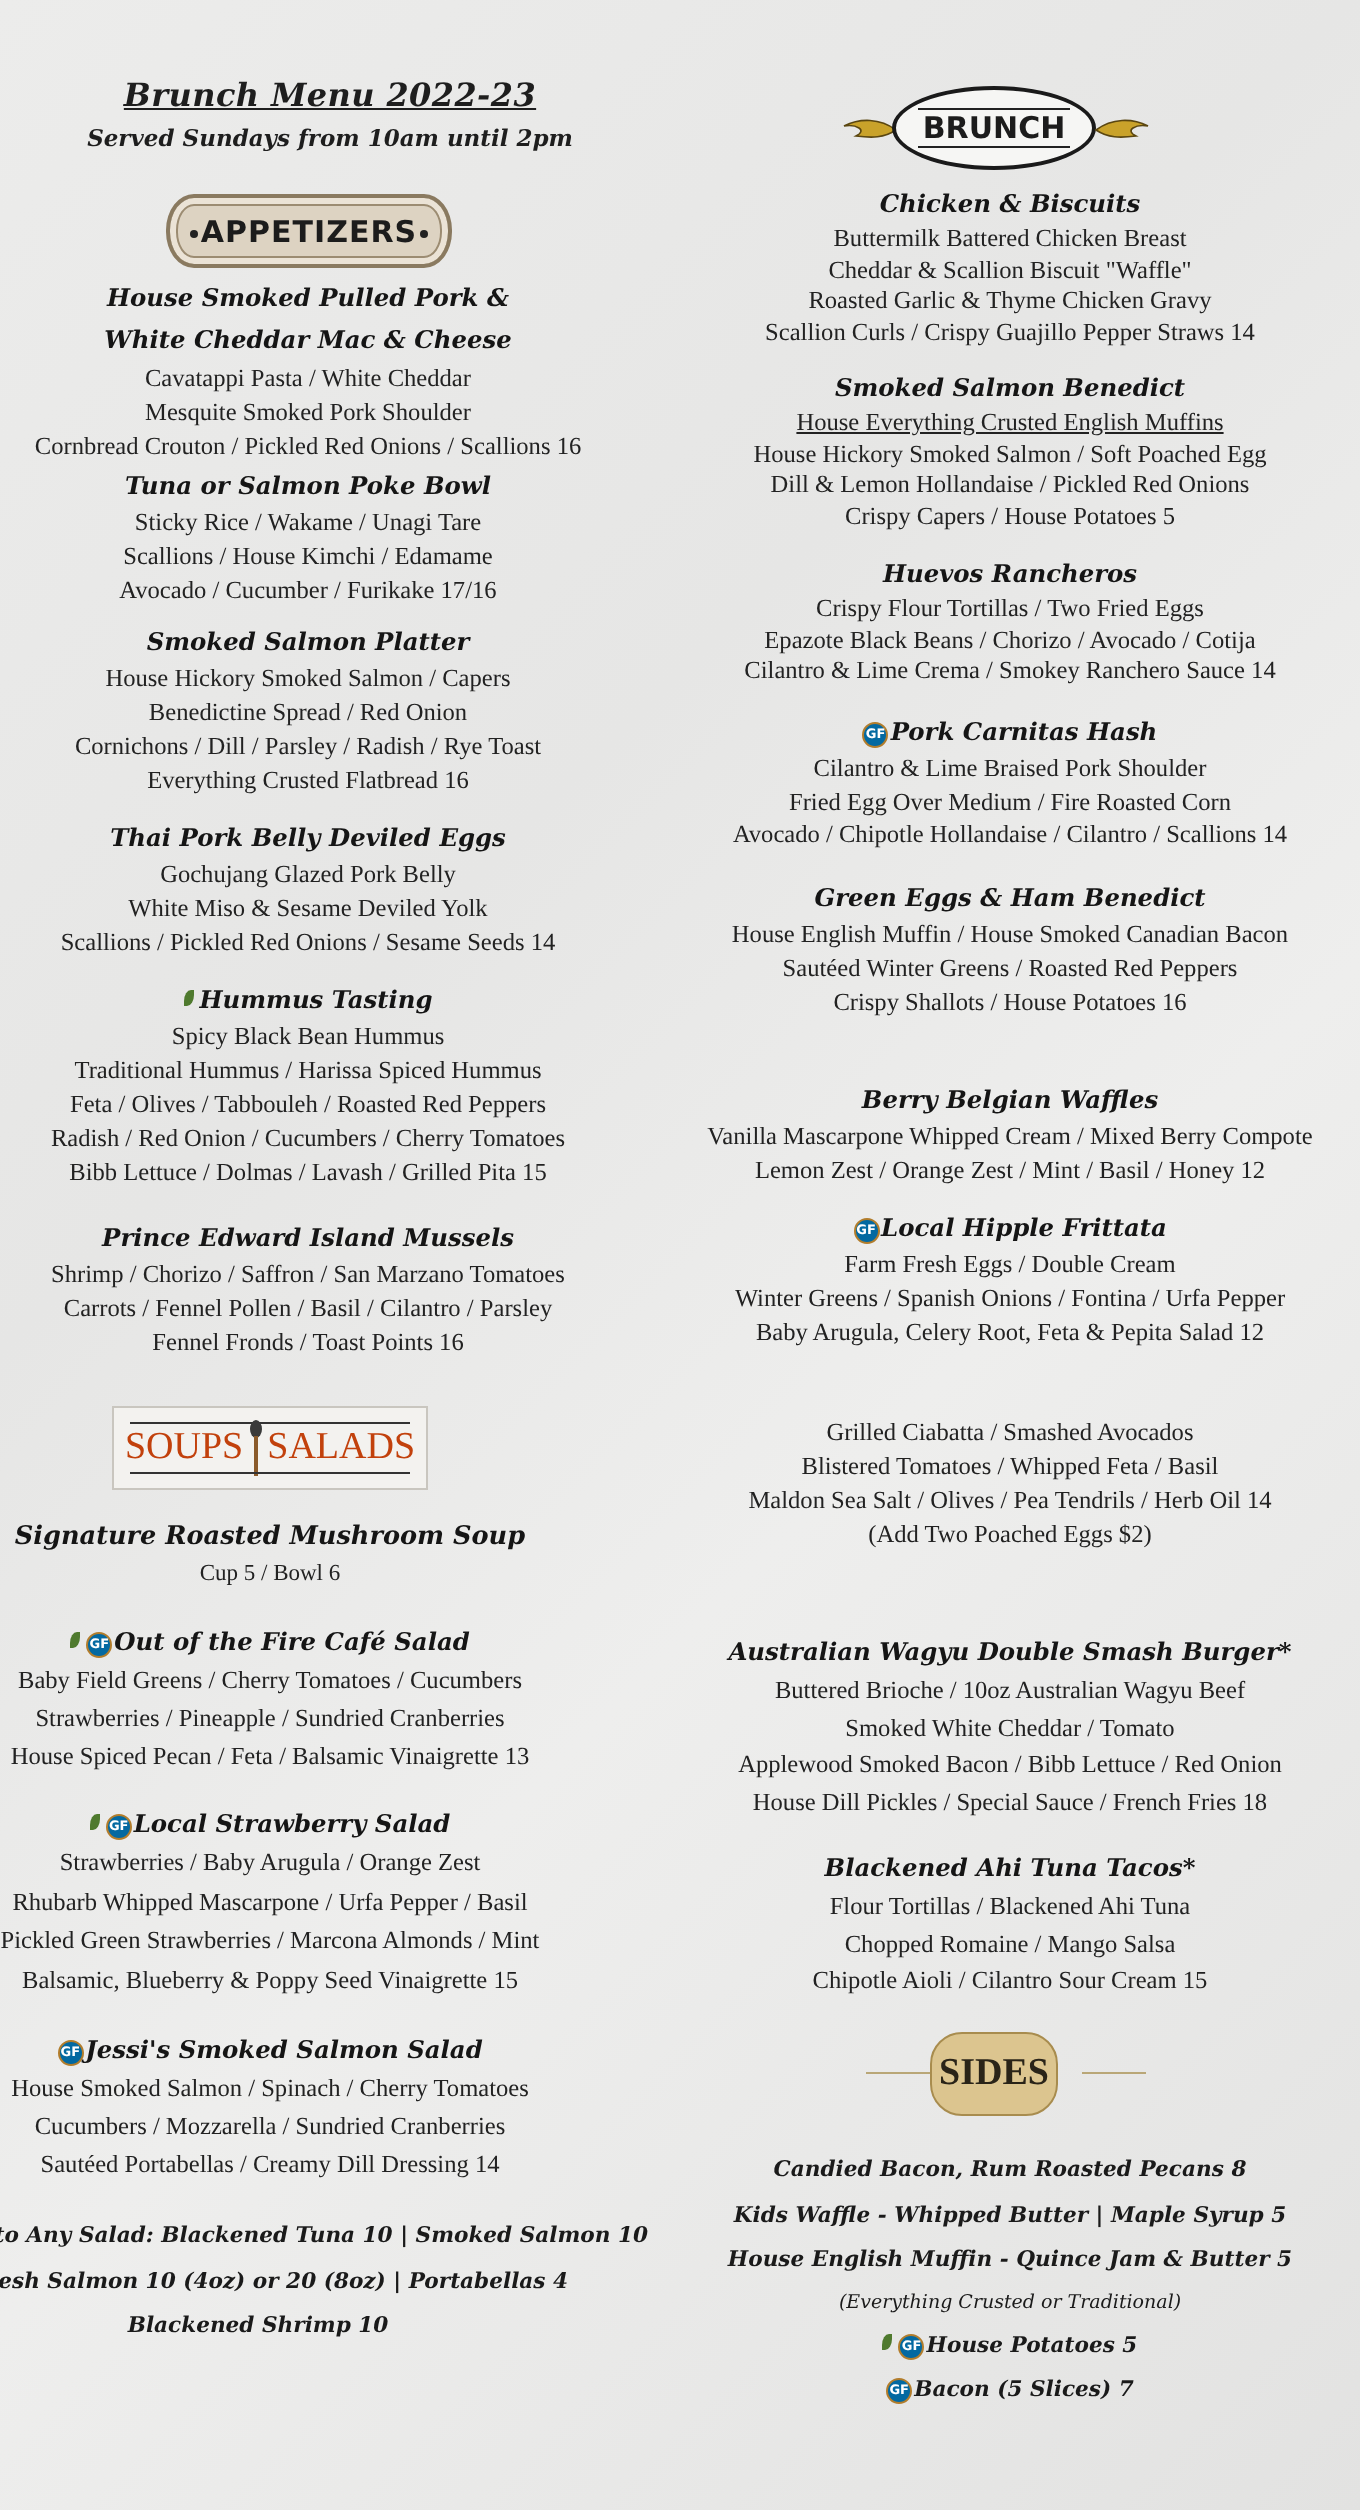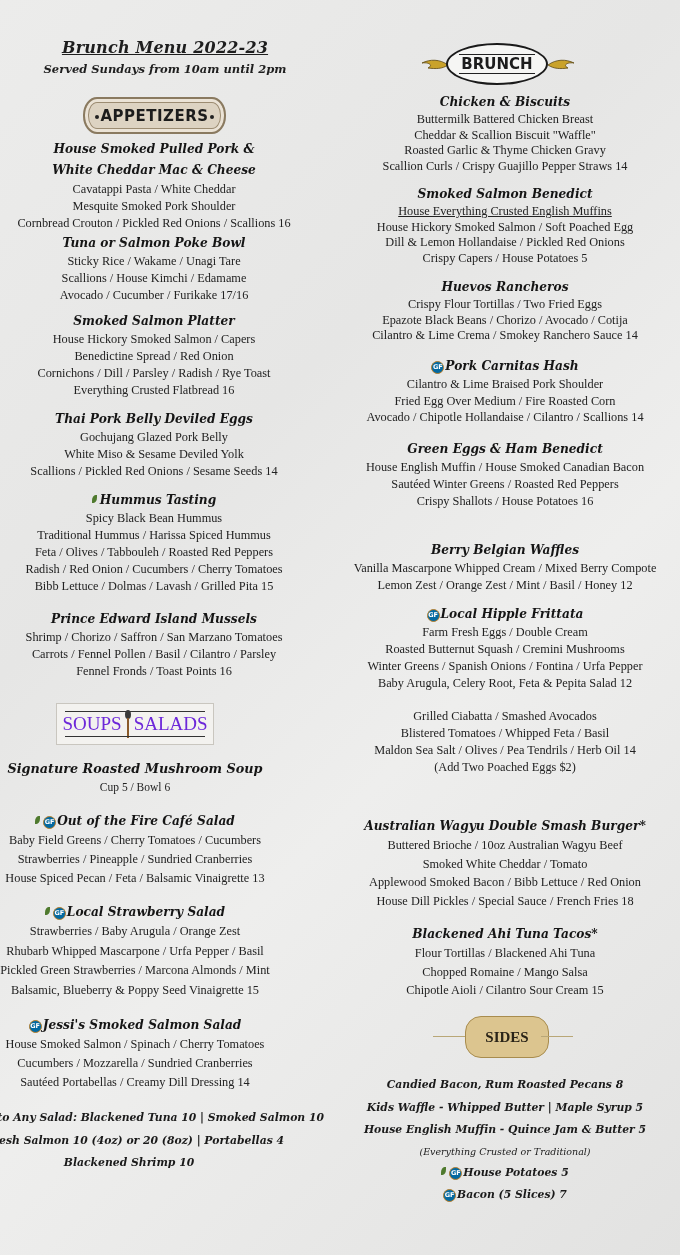--- a/index.html
+++ b/index.html
@@ -39,21 +39,21 @@
     letter-spacing: 0.5px; color: #1c1c1c;
   }
   .badge-appetizers .dot { width: 4px; height: 4px; background: #222; border-radius: 50%; position: absolute; top: 16px; }
   .badge-appetizers .dot.l { left: 10px; }
   .badge-appetizers .dot.r { right: 10px; }
 
   .badge-soups {
     position: absolute; left: 56px; top: 703px; width: 158px; height: 42px;
     background: #f3f2ef; border: 1px solid #c9c6bf;
     display: flex; align-items: center; justify-content: center;
-    font-family: "Liberation Serif", serif; font-size: 19px; color: #6d28d9;
+    font-family: "Liberation Serif", serif; font-size: 19px; color: #c2410c;
   }
   .badge-soups::before, .badge-soups::after {
     content: ""; position: absolute; left: 8px; right: 8px; height: 1px; background: #333;
   }
   .badge-soups::before { top: 7px; }
   .badge-soups::after { bottom: 7px; }
   .spoon { display: inline-block; width: 6px; height: 28px; margin: 0 3px; position: relative; }
   .spoon::before { content: ""; position: absolute; left: 0; top: 0; width: 6px; height: 9px; border-radius: 50%; background: #3a3a3a; }
   .spoon::after { content: ""; position: absolute; left: 2px; top: 8px; width: 2px; height: 20px; background: #8a5a2a; }
 
@@ -70,25 +70,25 @@
     display: flex; align-items: center; justify-content: center;
     font-family: "DejaVu Sans", sans-serif; font-weight: bold; font-size: 15px; color: #1c1c1c;
   }
   .badge-brunch span { border-top: 1.5px solid #222; border-bottom: 1.5px solid #222; padding: 1px 2px; line-height: 16px; }
 
   .badge-sides-wrap { position: absolute; left: 433px; top: 1016px; width: 140px; height: 42px; }
   .badge-sides-wrap .rule { position: absolute; top: 20px; height: 1px; width: 32px; background: #b9a777; }
   .badge-sides-wrap .rule.l { left: 0; }
   .badge-sides-wrap .rule.r { right: 0; }
   .badge-sides {
-    position: absolute; left: 32px; top: 0; width: 84px; height: 42px;
+    position: absolute; left: 32px; top: 0; width: 64px; height: 42px;
     background: #dcc58f; border: 1.5px solid #a88c4e;
     border-radius: 16px;
     display: flex; align-items: center; justify-content: center;
-    font-family: "Liberation Serif", serif; font-weight: bold; font-size: 15px; color: #2a2418;
+    font-family: "Liberation Serif", serif; font-weight: bold; font-size: 19px; color: #2a2418;
   }
 
   
   .item { position: absolute; left: 0; width: 100%; }
   .item-name {
     font-family: "DejaVu Serif", serif; font-style: italic; font-weight: bold;
     font-size: 12.2px; line-height: 20px; color: #151515; white-space: nowrap;
   }
   .item-desc {
     font-family: "Liberation Serif", serif; font-size: 12.3px; line-height: 17px; color: #222;
@@ -251,21 +251,20 @@
     <div class="item-desc" style="line-height:17px;">Crispy Shallots / House Potatoes   16</div>
   </div>
   <div class="item" style="top:540px;">
     <div class="item-name">Berry Belgian Waffles</div>
     <div class="item-desc">Vanilla Mascarpone Whipped Cream / Mixed Berry Compote</div>
     <div class="item-desc">Lemon Zest / Orange Zest / Mint / Basil / Honey   12</div>
   </div>
   <div class="item" style="top:604px;">
     <div class="item-name"><span class="gf">GF</span><span>Local Hipple Frittata</span></div>
     <div class="item-desc">Farm Fresh Eggs / Double Cream</div>
-    <div class="item-desc">Roasted Butternut Squash / Cremini Mushrooms</div>
     <div class="item-desc">Winter Greens / Spanish Onions / Fontina / Urfa Pepper</div>
     <div class="item-desc">Baby Arugula, Celery Root, Feta &amp; Pepita Salad   12</div>
   </div>
   <div class="item" style="top:708px;">
     <div class="item-desc">Grilled Ciabatta / Smashed Avocados</div>
     <div class="item-desc">Blistered Tomatoes / Whipped Feta / Basil</div>
     <div class="item-desc">Maldon Sea Salt / Olives / Pea Tendrils / Herb Oil   14</div>
     <div class="item-desc">(Add Two Poached Eggs   $2)</div>
   </div>
   <div class="item" style="top:816px;">

